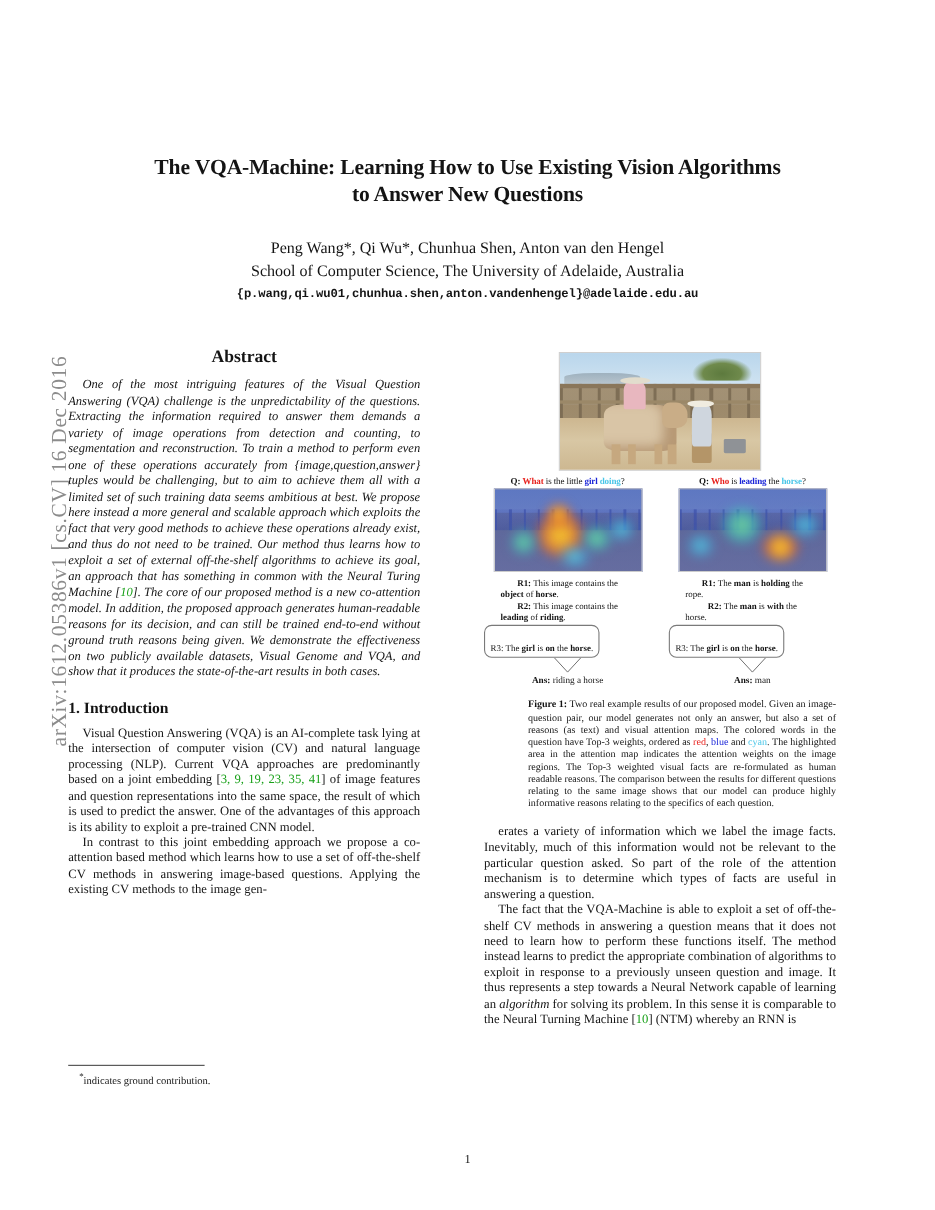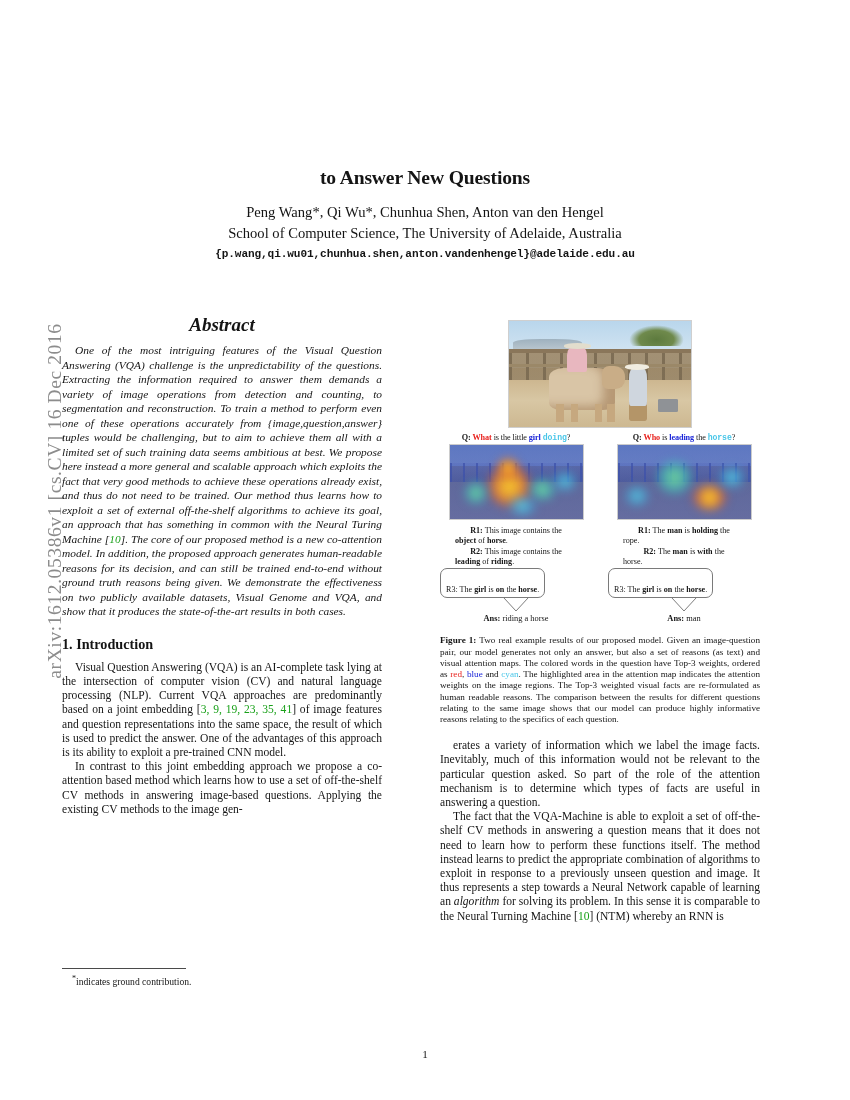--- a/index.html
+++ b/index.html
@@ -44,21 +44,21 @@
     text-align: center;
   }
   .paper-title {
     font-size: 19.6px;
     font-weight: bold;
     line-height: 25px;
     letter-spacing: -0.15px;
     margin: 0;
   }
   .authors {
-    margin-top: 12px;
+    margin-top: 26px;
     font-size: 14.6px;
     line-height: 21px;
   }
   .affiliation {
     font-size: 14.6px;
     line-height: 21px;
   }
   .email {
     margin-top: 4px;
     font-family: "Liberation Mono", monospace;
@@ -73,23 +73,22 @@
     width: 320px;
     text-align: justify;
     font-size: 11.55px;
     line-height: 14.15px;
   }
   .col-left  { left: 62px;  top: 318px; }
 
   .abstract-head {
     text-align: center;
     font-weight: bold;
-    font-size: 19px;
+    font-size: 16px;
     margin: 0 0 11px 0;
-    font-style: italic;
   }
   .abstract-body {
     font-style: italic;
     font-size: 11.4px;
     line-height: 14.5px;
     text-align: justify;
     margin: 0;
   }
   .abstract-body .ind { display: inline-block; width: 13px; }
 
@@ -197,21 +196,21 @@
   .q-text {
     font-size: 8.2px;
     text-align: center;
     white-space: nowrap;
     margin-bottom: 2px;
     letter-spacing: -0.1px;
   }
   .q-text b { font-weight: bold; }
   .w-red  { color: #e8231f; font-weight: bold; }
   .w-blue { color: #1a25d8; font-weight: bold; }
-  .w-cyan { color: #49c6e8; font-weight: bold; font-family: Liberation Mono, monospace; }
+  .w-cyan { color: #49c6e8; font-weight: bold; }
 
   .attn-map {
     position: relative;
     width: 133px;
     height: 74px;
     margin: 0 auto;
     overflow: hidden;
     border: 1px solid #cccccc;
     background: #2a3fa0;
   }
@@ -257,36 +256,37 @@
     font-size: 8.4px;
     margin-top: 2px;
   }
   .ans-line b { font-weight: bold; }
 
   .fig-caption {
     margin-top: 12px;
     font-size: 9.15px;
     line-height: 11.2px;
     text-align: justify;
+    margin-left: 40px;
   }
   .fig-caption b { font-weight: bold; }
   .cap-red  { color: #e8231f; }
   .cap-blue { color: #1a25d8; }
   .cap-cyan { color: #49c6e8; }
 </style>
 </head>
 <body>
 
 <div class="page">
 
   <div class="arxiv-stamp">arXiv:1612.05386v1  [cs.CV]  16 Dec 2016</div>
 
   <div class="title-block">
     <div class="paper-title">
-      <br>
+      <span>The VQA-Machine: Learning How to Use Existing Vision Algorithms</span><br>
       <span>to Answer New Questions</span>
     </div>
     <div class="authors">Peng Wang*, Qi Wu*, Chunhua Shen, Anton van den Hengel</div>
     <div class="affiliation">School of Computer Science, The University of Adelaide, Australia</div>
     <div class="email">{p.wang,qi.wu01,chunhua.shen,anton.vandenhengel}@adelaide.edu.au</div>
   </div>
 
   <div class="col col-left">
     <div class="abstract-head">Abstract</div>
     <div class="abstract-body"><span class="ind"></span><span>One of the most intriguing features of the Visual Question Answering (VQA) challenge is the unpredictability of the questions. Extracting the information required to answer them demands a variety of image operations from detection and counting, to segmentation and reconstruction. To train a method to perform even one of these operations accurately from {image,question,answer} tuples would be challenging, but to aim to achieve them all with a limited set of such training data seems ambitious at best. We propose here instead a more general and scalable approach which exploits the fact that very good methods to achieve these operations already exist, and thus do not need to be trained. Our method thus learns how to exploit a set of external off-the-shelf algorithms to achieve its goal, an approach that has something in common with the Neural Turing Machine [</span><span class="cite">10</span><span>]. The core of our proposed method is a new co-attention model. In addition, the proposed approach generates human-readable reasons for its decision, and can still be trained end-to-end without ground truth reasons being given. We demonstrate the effectiveness on two publicly available datasets, Visual Genome and VQA, and show that it produces the state-of-the-art results in both cases.</span></div>

